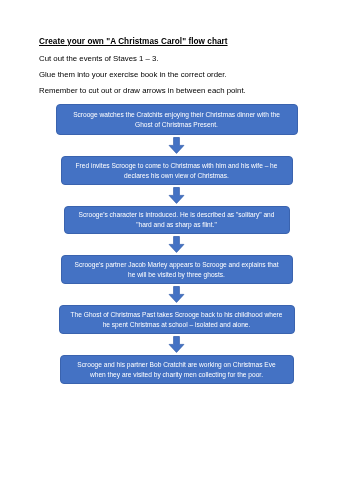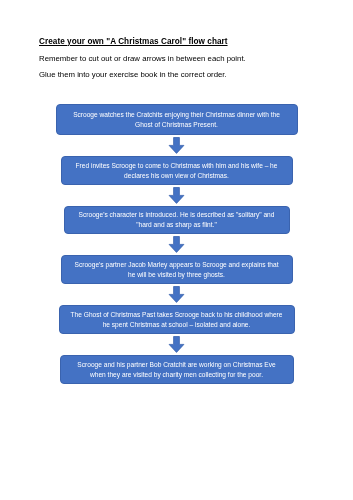--- a/index.html
+++ b/index.html
@@ -92,22 +92,23 @@
   }
   .arrow svg { display: block; }
 </style>
 </head>
 <body>
 
 <div class="page">
 
   <div class="doc-head">
     <p class="doc-title">Create your own "A Christmas Carol" flow chart</p>
+    <p class="instr">Cut out the events of Staves 1 – 3.</p>
+    <p class="instr">Glue them into your exercise book in the correct order.</p>
     <p class="instr">Remember to cut out or draw arrows in between each point.</p>
-    <p class="instr">Glue them into your exercise book in the correct order.</p>
   </div>
 
   <div class="flow">
 
     <div class="flow-row">
       <div class="fbox" style="width:242px;height:31px;">
         <span class="fbox-text">Scrooge watches the Cratchits enjoying their Christmas dinner with the Ghost of Christmas Present.</span>
       </div>
     </div>
 

